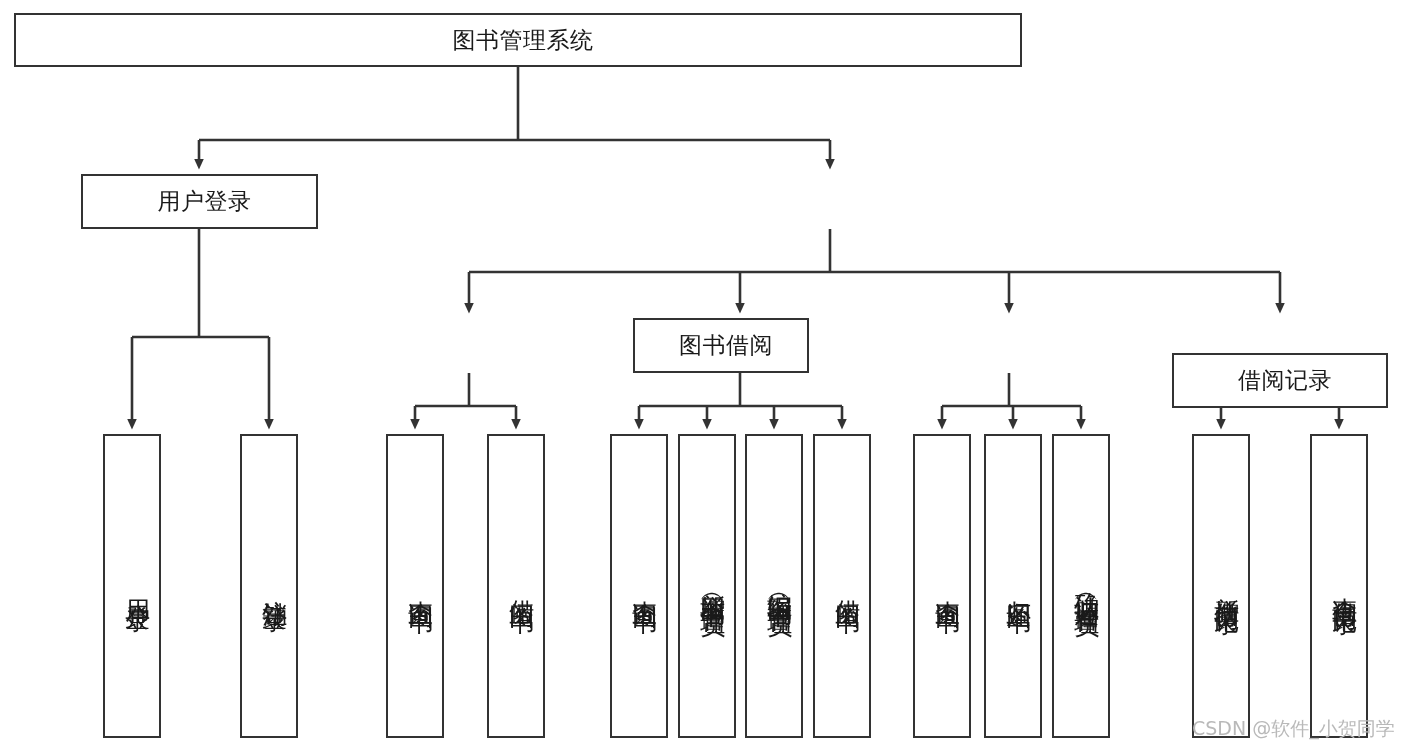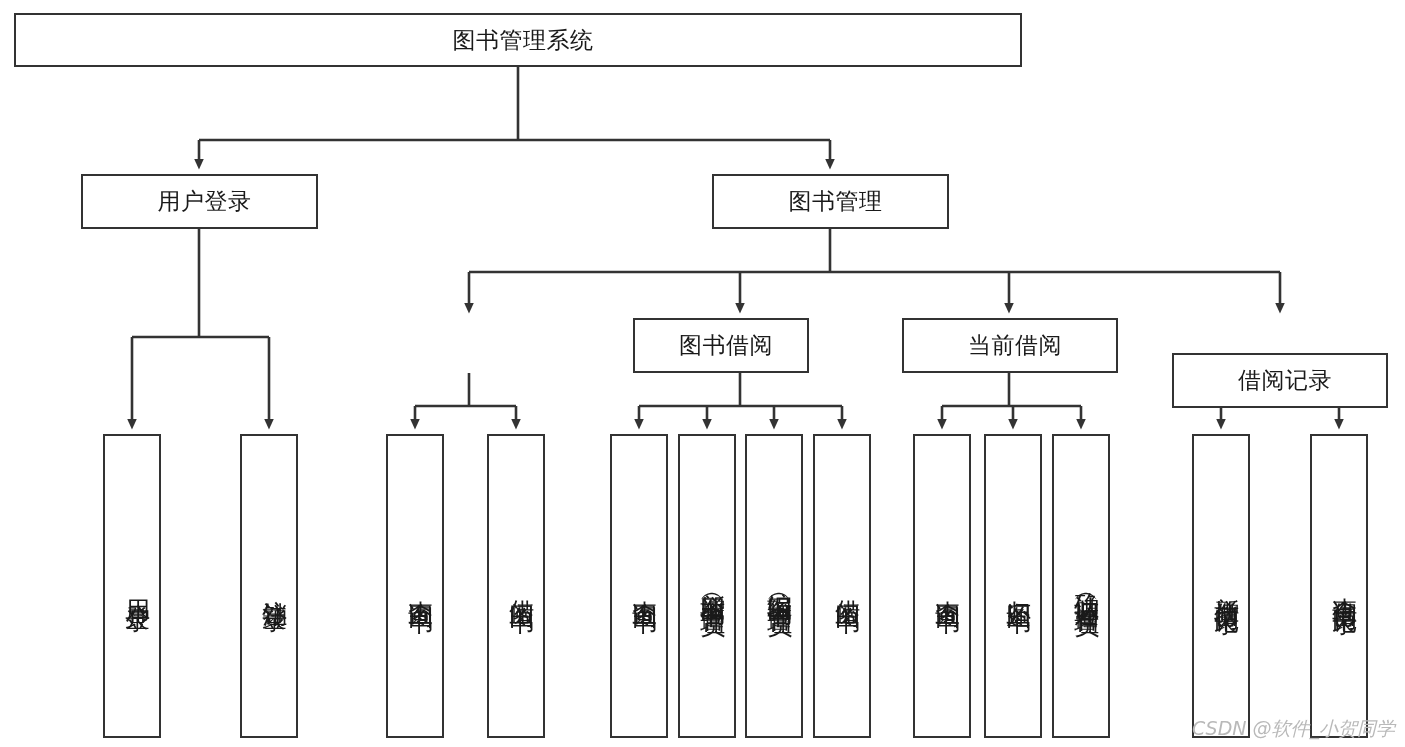--- a/index.html
+++ b/index.html
@@ -141,30 +141,24 @@
     </g>
   </svg>
 
   <div class="node-box node-h node-root" style="left:14px; top:13px; width:1008px; height:54px;">
     <span class="node-label">图书管理系统</span>
   </div>
 
   <div class="node-box node-h" style="left:81px; top:174px; width:237px; height:55px;">
     <span class="node-label">用户登录</span>
   </div>
-  <div class="node-box node-h" style="left:712px; top:174px; width:237px; height:55px;">
-    <span class="node-label">图书管理</span>
-  </div>
 
   <div class="node-box node-h" style="left:633px; top:318px; width:176px; height:55px;">
     <span class="node-label">图书借阅</span>
   </div>
-  <div class="node-box node-h" style="left:902px; top:318px; width:216px; height:55px;">
-    <span class="node-label">当前借阅</span>
-  </div>
   <div class="node-box node-h" style="left:1172px; top:318px; width:216px; height:55px;margin-top:35px;">
     <span class="node-label">借阅记录</span>
   </div>
 
   <div class="node-box node-v" style="left:103px; top:434px; width:58px; height:304px;">
     <span class="node-label">用户登录</span>
   </div>
   <div class="node-box node-v" style="left:240px; top:434px; width:58px; height:304px;">
     <span class="node-label">注销登录</span>
   </div>
@@ -199,15 +193,15 @@
     <span class="node-label">确认归还（管理员）</span>
   </div>
 
   <div class="node-box node-v" style="left:1192px; top:434px; width:58px; height:304px;">
     <span class="node-label">新增借阅记录</span>
   </div>
   <div class="node-box node-v" style="left:1310px; top:434px; width:58px; height:304px;">
     <span class="node-label">查询借阅记录</span>
   </div>
 
-  <div class="watermark" style="left:1192px; top:716px;font-style:italic;">CSDN @软件_小贺同学</div>
+  <div class="watermark" style="left:1192px; top:716px;">CSDN @软件_小贺同学</div>
 
 </div>
 
 </body></html>

